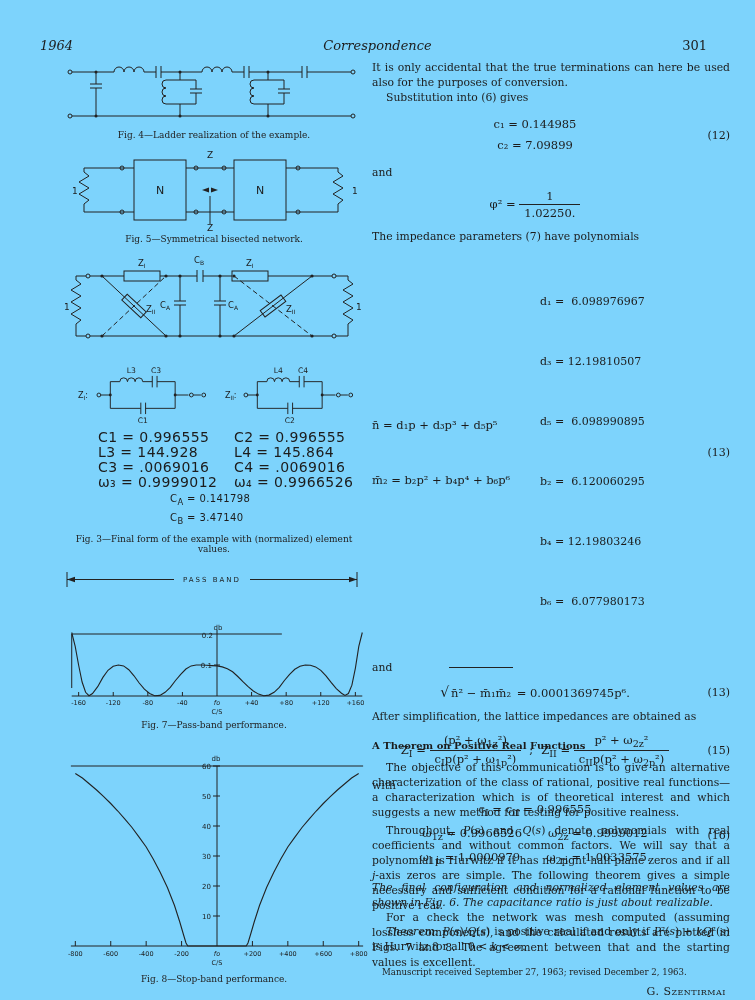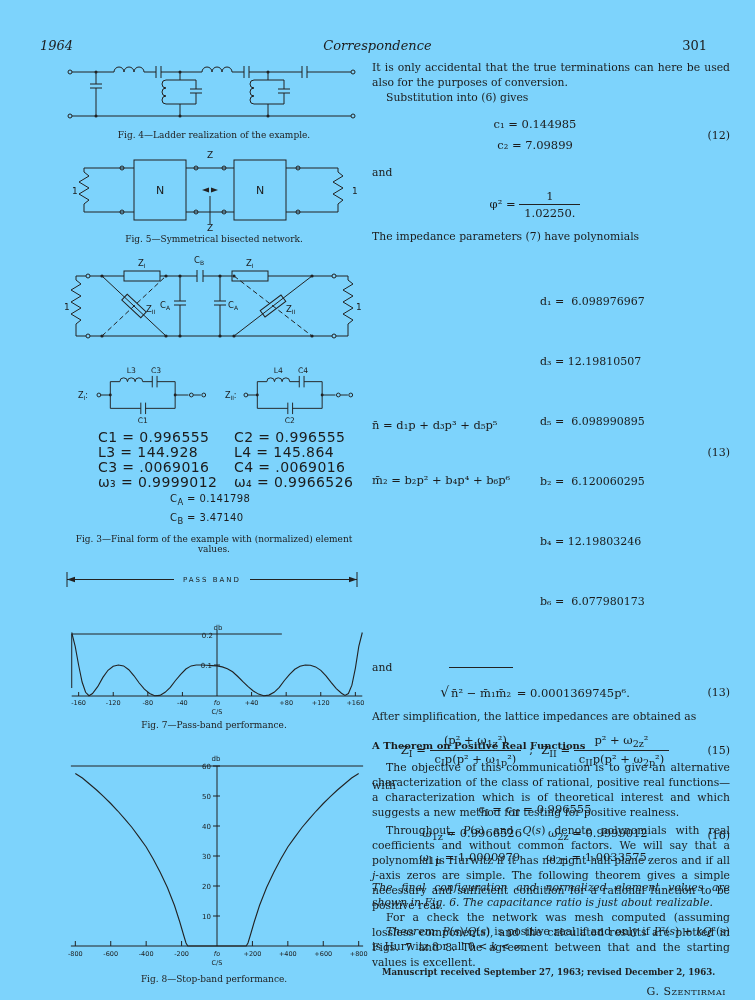--- a/index.html
+++ b/index.html
@@ -23,21 +23,21 @@
   .frac .den{display:block;padding:1px 5px 0;}
   .e13{display:flex;margin:8px 0;align-items:center;}
   .e13 .polys{width:168px;font-size:11.5px;}
   .e13 .polys .l2{margin-top:41px;}
   .e13 .vals{flex:1;font-size:11px;line-height:20px;white-space:pre;}
   .radbar{border-top:1.1px solid #222;padding:18px 2px;margin-top:36px;}
   .rad{font-size:14px;}
   .sig{text-align:right;font-size:11px;line-height:16px;margin-top:14px;padding-right:4px;}
   .sc{font-variant:small-caps;letter-spacing:.5px;}
   .sect-h{font-size:10px;font-weight:bold;margin:0 0 9px 0;}
-  .foot{font-size:8.6px;margin-top:13px;text-indent:10px;color:#222;font-weight:bold;}
+  .foot{font-size:8.6px;margin-top:13px;text-indent:10px;color:#222;}
   .vals-grid{display:flex;margin-top:4px;font-family:"DejaVu Sans",sans-serif;
              font-size:14px;letter-spacing:.4px;line-height:15px;}
   .vals-grid .c1{padding-left:36px;width:136px;}
   .vals-grid .cv{white-space:pre;}
   .vals-center{margin:1px 0 0 108px;font-family:"DejaVu Sans",sans-serif;font-size:10px;
                letter-spacing:.4px;line-height:15px;}
   .subrow{display:flex;gap:4px;margin-top:4px;}
   svg{display:block;}
   svg text{fill:#1c1c1c;}
   .figlab{font-family:"DejaVu Sans",sans-serif;}

